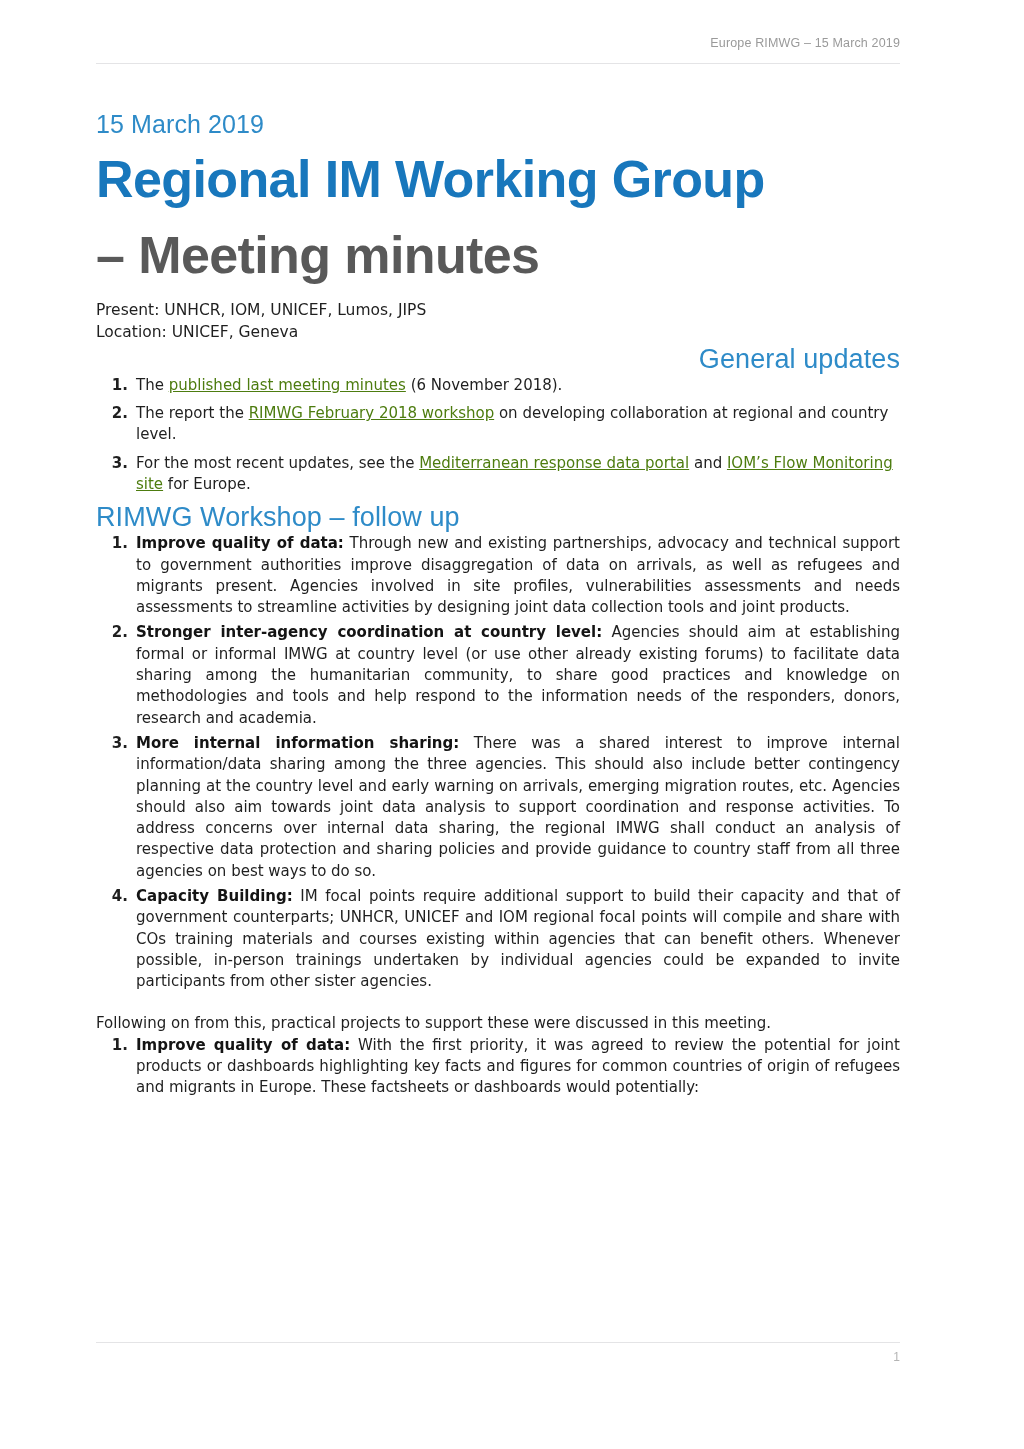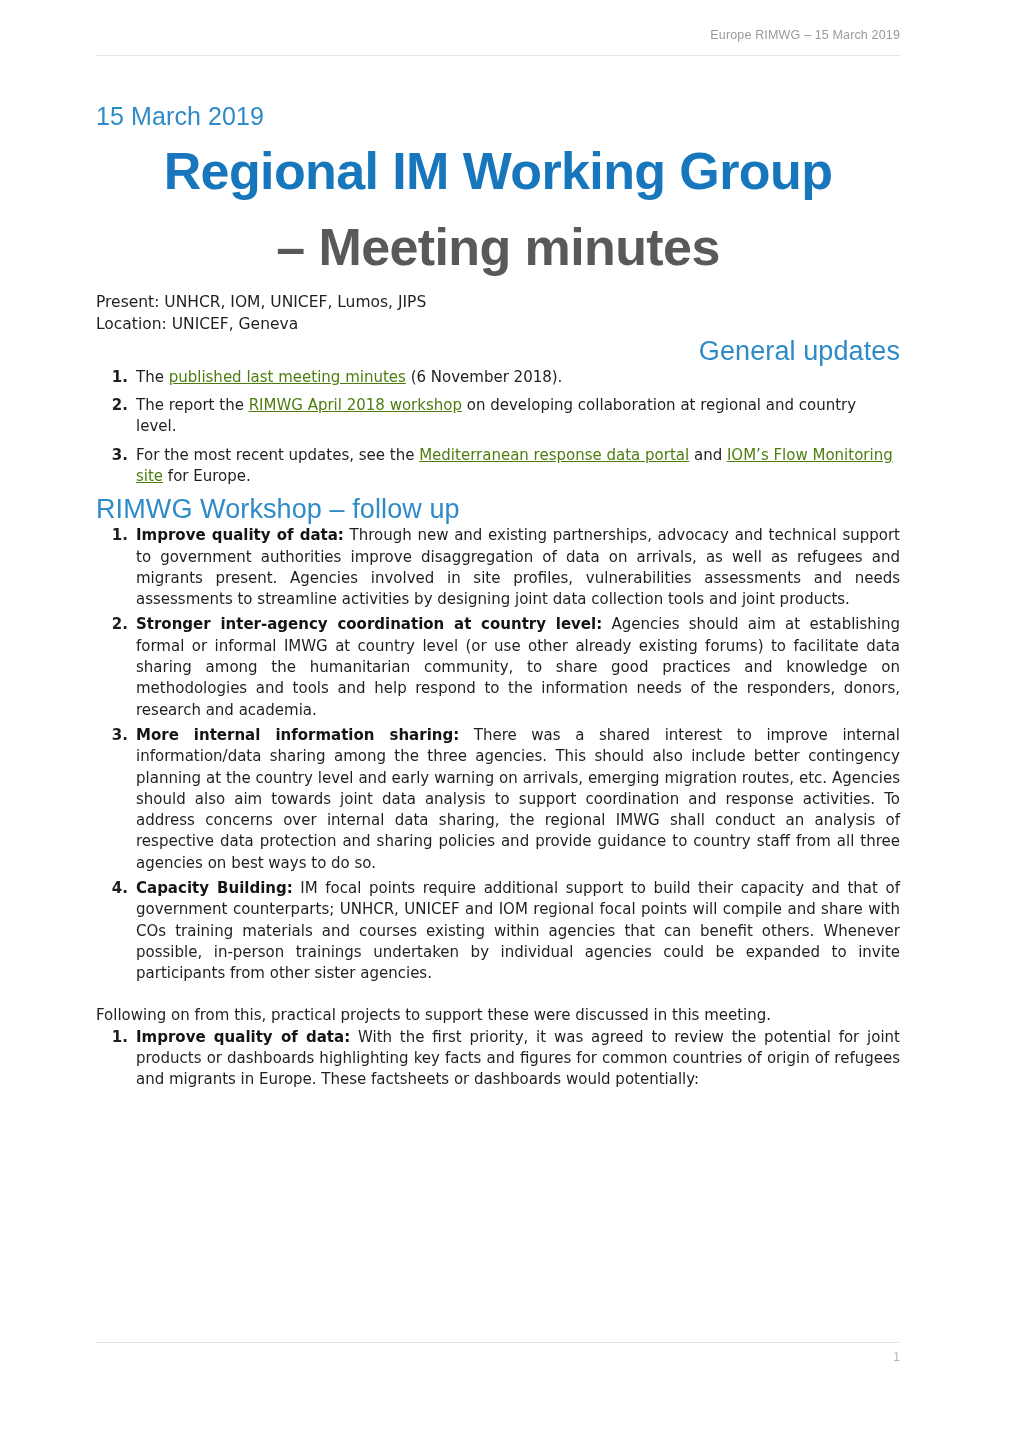--- a/index.html
+++ b/index.html
@@ -14,21 +14,21 @@
     color: #1a1a1a;
     position: relative;
     overflow: hidden;
   }
 
   .page {
     position: relative;
     width: 996px;
     height: 1449px;
     box-sizing: border-box;
-    padding: 4px 96px;
+    padding: 12px 96px;
   }
 
   
   .doc-header {
     padding-top: 24px;
     text-align: right;
     font-size: 12.5px;
     color: #9a9a9a;
     letter-spacing: 0.15px;
     font-family: "Liberation Sans", sans-serif;
@@ -49,21 +49,20 @@
     letter-spacing: 0.1px;
     line-height: 1.1;
   }
   .doc-title {
     margin-top: 12px;
     font-family: "Liberation Sans", sans-serif;
     font-weight: bold;
     font-size: 52px;
     line-height: 1.08;
     letter-spacing: -0.6px;
-    text-align: center;
   }
   .doc-title .t-blue { color: #1877BC; }
   .doc-title .t-gray { color: #595959; display: block; margin-top: 20px; }
 
   .meta-lines {
     margin-top: 16px;
     font-size: 15.5px;
     line-height: 1.45;
     color: #1f1f1f;
     font-family: "DejaVu Sans", sans-serif;
@@ -186,21 +185,21 @@
     </div>
   </div>
 
   <h2 class="section-heading sec-general">General updates</h2>
 
   <ol class="num-list list-general">
     <li>
       <span class="li-num">1.</span><span>The </span><span class="doclink">published last meeting minutes</span><span> (6 November 2018).</span>
     </li>
     <li>
-      <span class="li-num">2.</span><span>The report the </span><span class="doclink">RIMWG April 2018 workshop</span><span> on developing collaboration at regional and country level.</span>
+      <span class="li-num">2.</span><span>The report the </span><span class="doclink">RIMWG February 2018 workshop</span><span> on developing collaboration at regional and country level.</span>
     </li>
     <li>
       <span class="li-num">3.</span><span>For the most recent updates, see the </span><span class="doclink">Mediterranean response data portal</span><span> and </span><span class="doclink">IOM’s Flow Monitoring site</span><span> for Europe.</span>
     </li>
   </ol>
 
   <h2 class="section-heading sec-workshop">RIMWG Workshop – follow up</h2>
 
 
   <ol class="num-list list-priorities">

